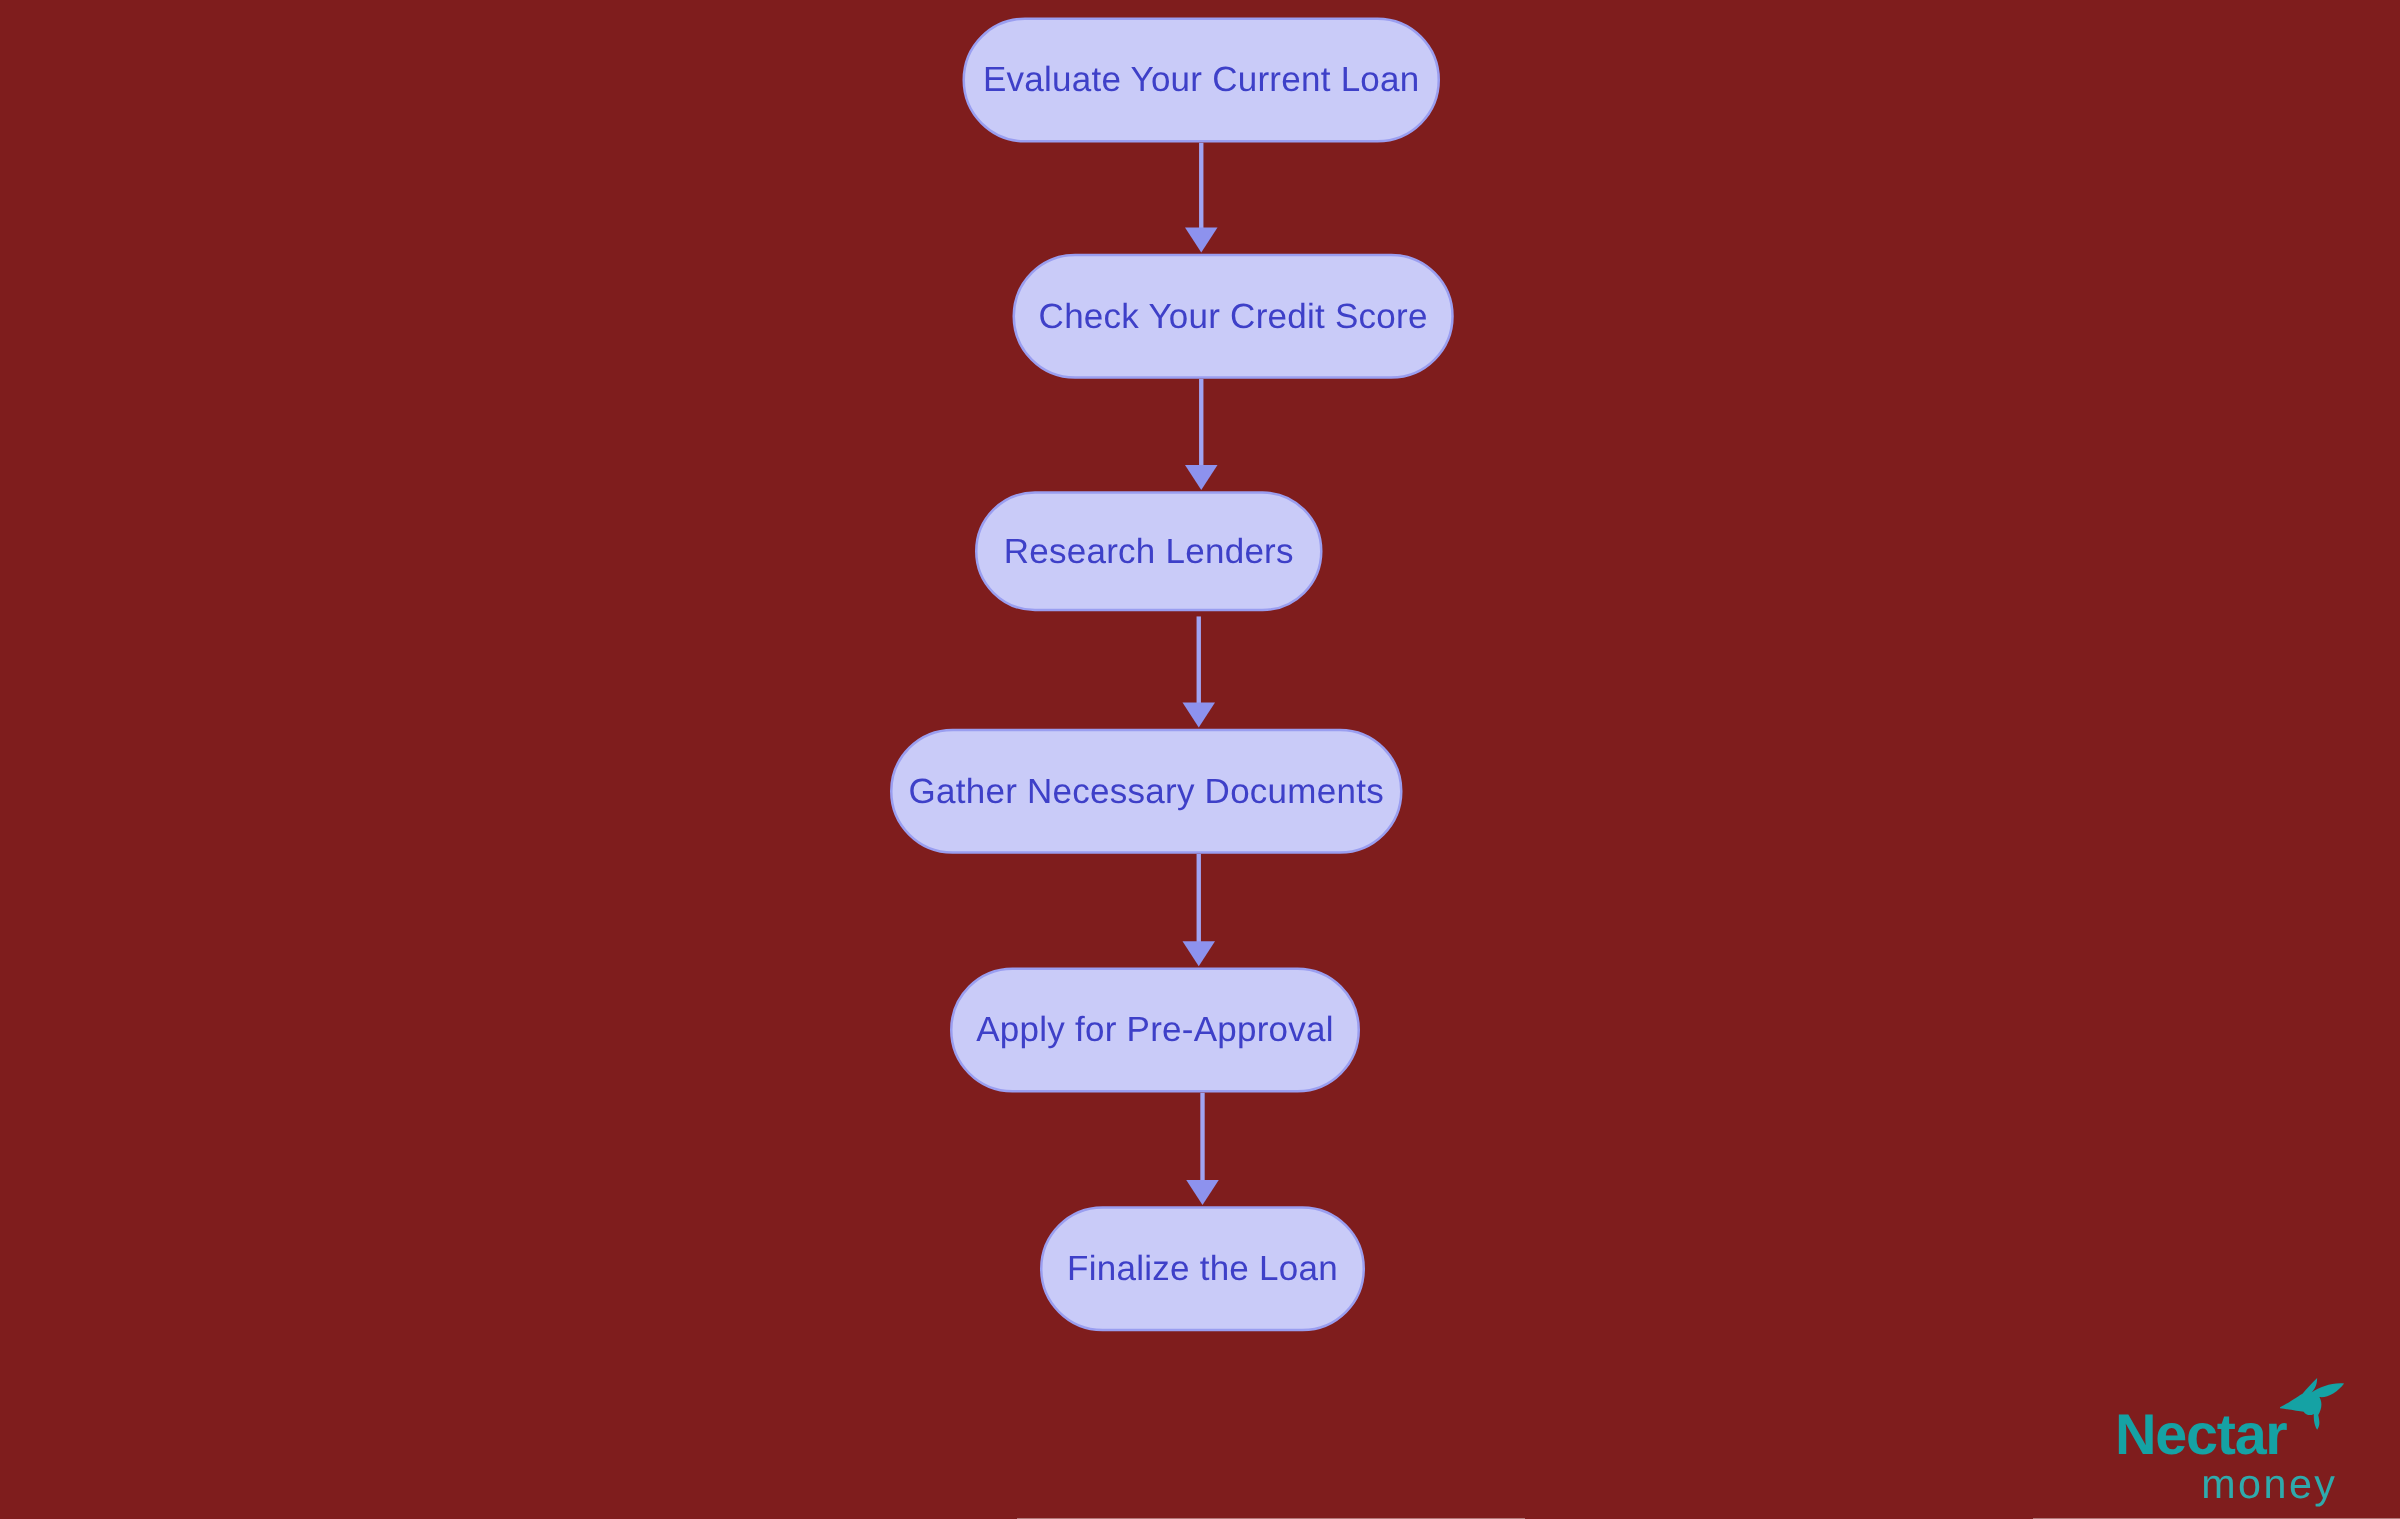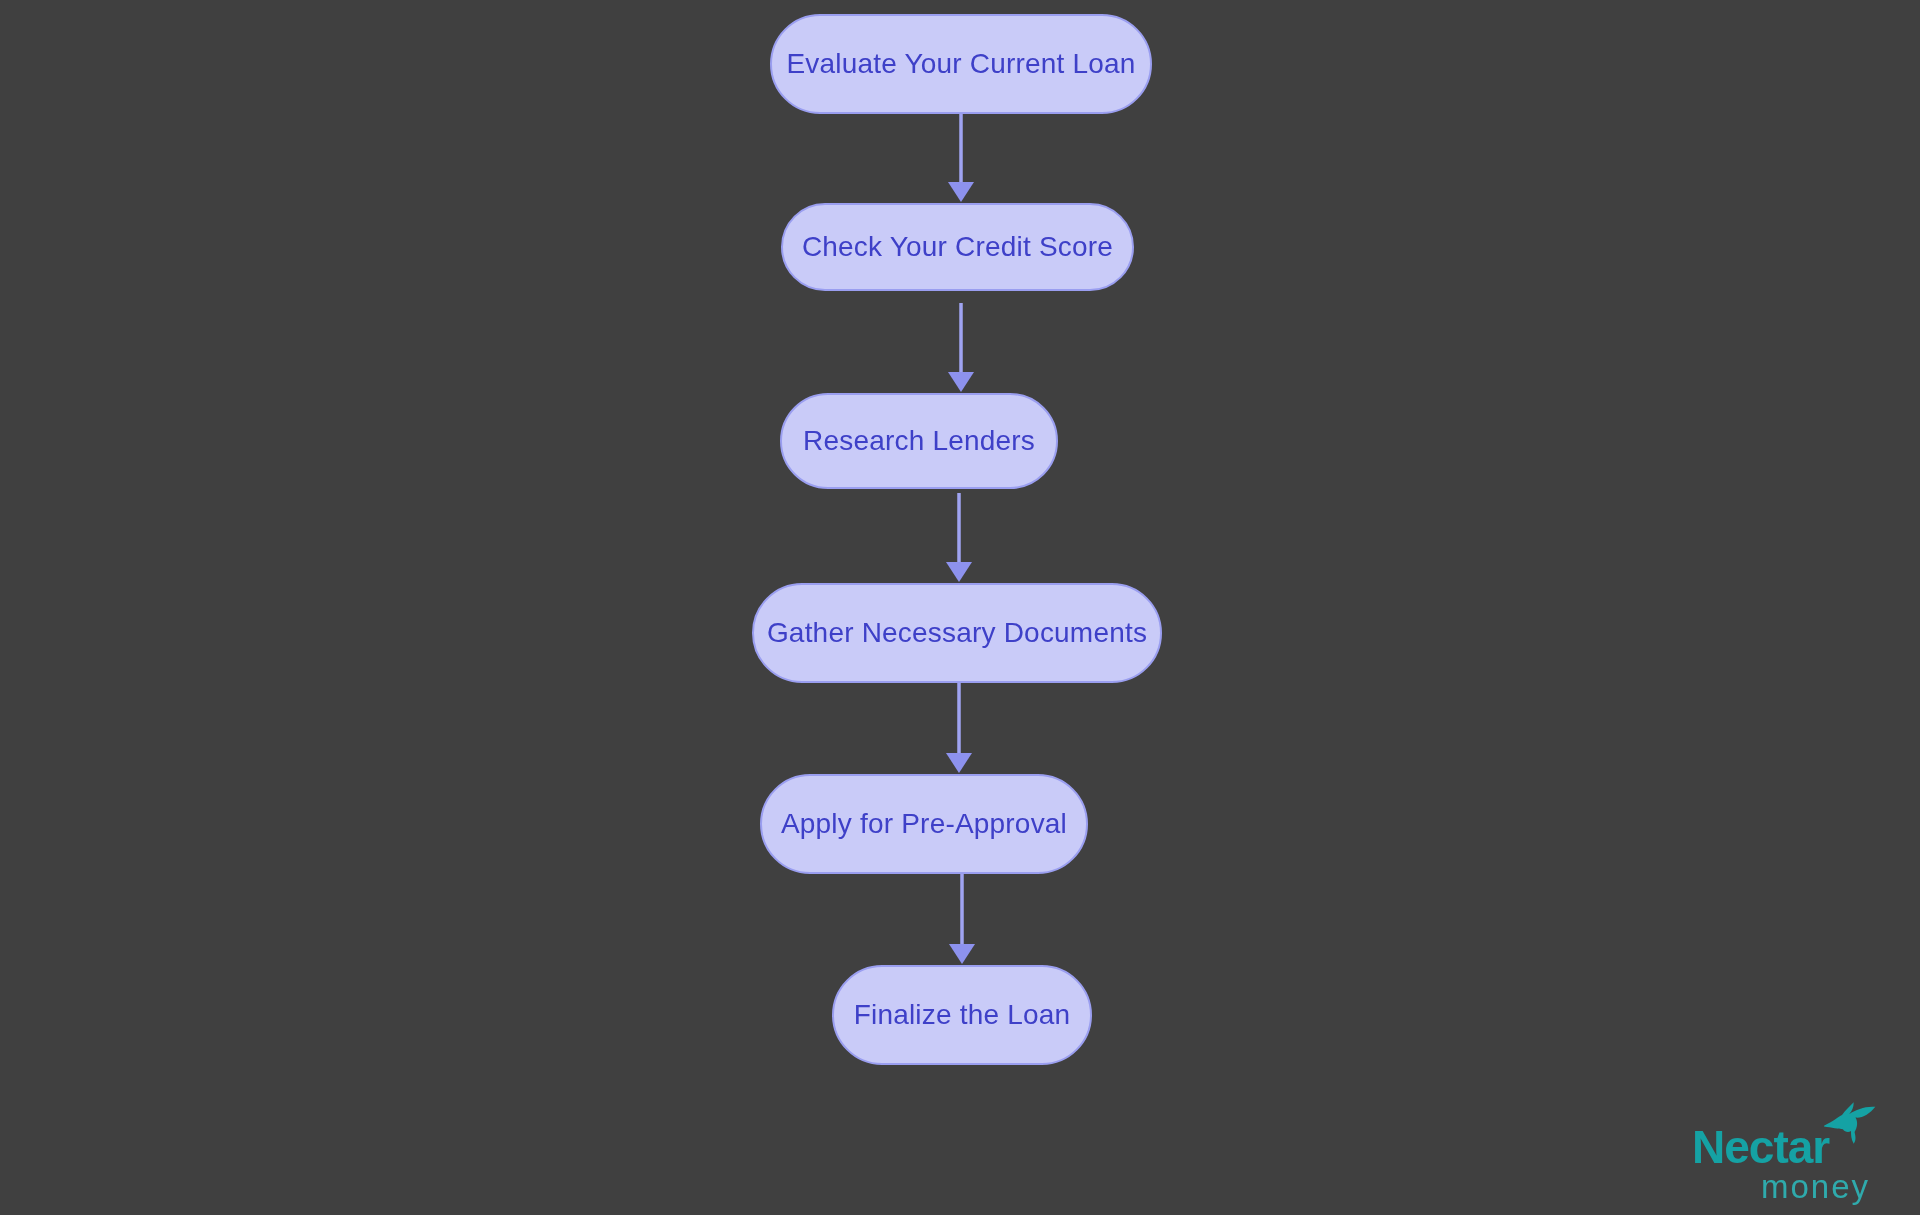--- a/index.html
+++ b/index.html
@@ -5,21 +5,21 @@
   html, body {
     margin: 0;
     padding: 0;
     background: #ffffff;
     font-family: "Liberation Sans", sans-serif;
   }
   .canvas {
     position: relative;
     width: 1920px;
     height: 1215px;
-    background: #404040;
+    background: #7f1d1d;
     overflow: hidden;
   }
   .flow-node {
     position: absolute;
     box-sizing: border-box;
     background: var(--node-fill, #c9cbf8);
     border: 2px solid var(--node-border, #9a9ef0);
     border-radius: 52px;
     display: flex;
     align-items: center;
@@ -73,27 +73,27 @@
 </style>
 </head>
 <body style="background: rgb(255, 255, 255);">
 
 <div class="canvas">
 
   <div id="diagram-layer">
       <div class="flow-node" style="left: 770px; top: 14px; width: 382px; height: 100px;">
         <span>Evaluate Your Current Loan</span>
       </div>
-      <div class="flow-node" style="left: 781px; top: 203px; width: 353px; height: 88px;">
+      <div class="flow-node" style="left: 810px; top: 203px; width: 353px; height: 100px;">
         <span>Check Your Credit Score</span>
       </div>
       <div class="flow-node" style="left: 780px; top: 393px; width: 278px; height: 96px;">
         <span>Research Lenders</span>
       </div>
-      <div class="flow-node" style="left: 752px; top: 583px; width: 410px; height: 100px;">
+      <div class="flow-node" style="left: 712px; top: 583px; width: 410px; height: 100px;">
         <span>Gather Necessary Documents</span>
       </div>
       <div class="flow-node" style="left: 760px; top: 774px; width: 328px; height: 100px;">
         <span>Apply for Pre-Approval</span>
       </div>
       <div class="flow-node" style="left: 832px; top: 965px; width: 260px; height: 100px; text-align: center;">
         <span>Finalize the Loan</span>
       </div>
       <svg class="flow-arrow" width="32" height="89" style="left: 945px; top: 114px;">
         <line x1="16" y1="0" x2="16" y2="73" stroke="#A0A4F2" stroke-width="3.5"></line>

